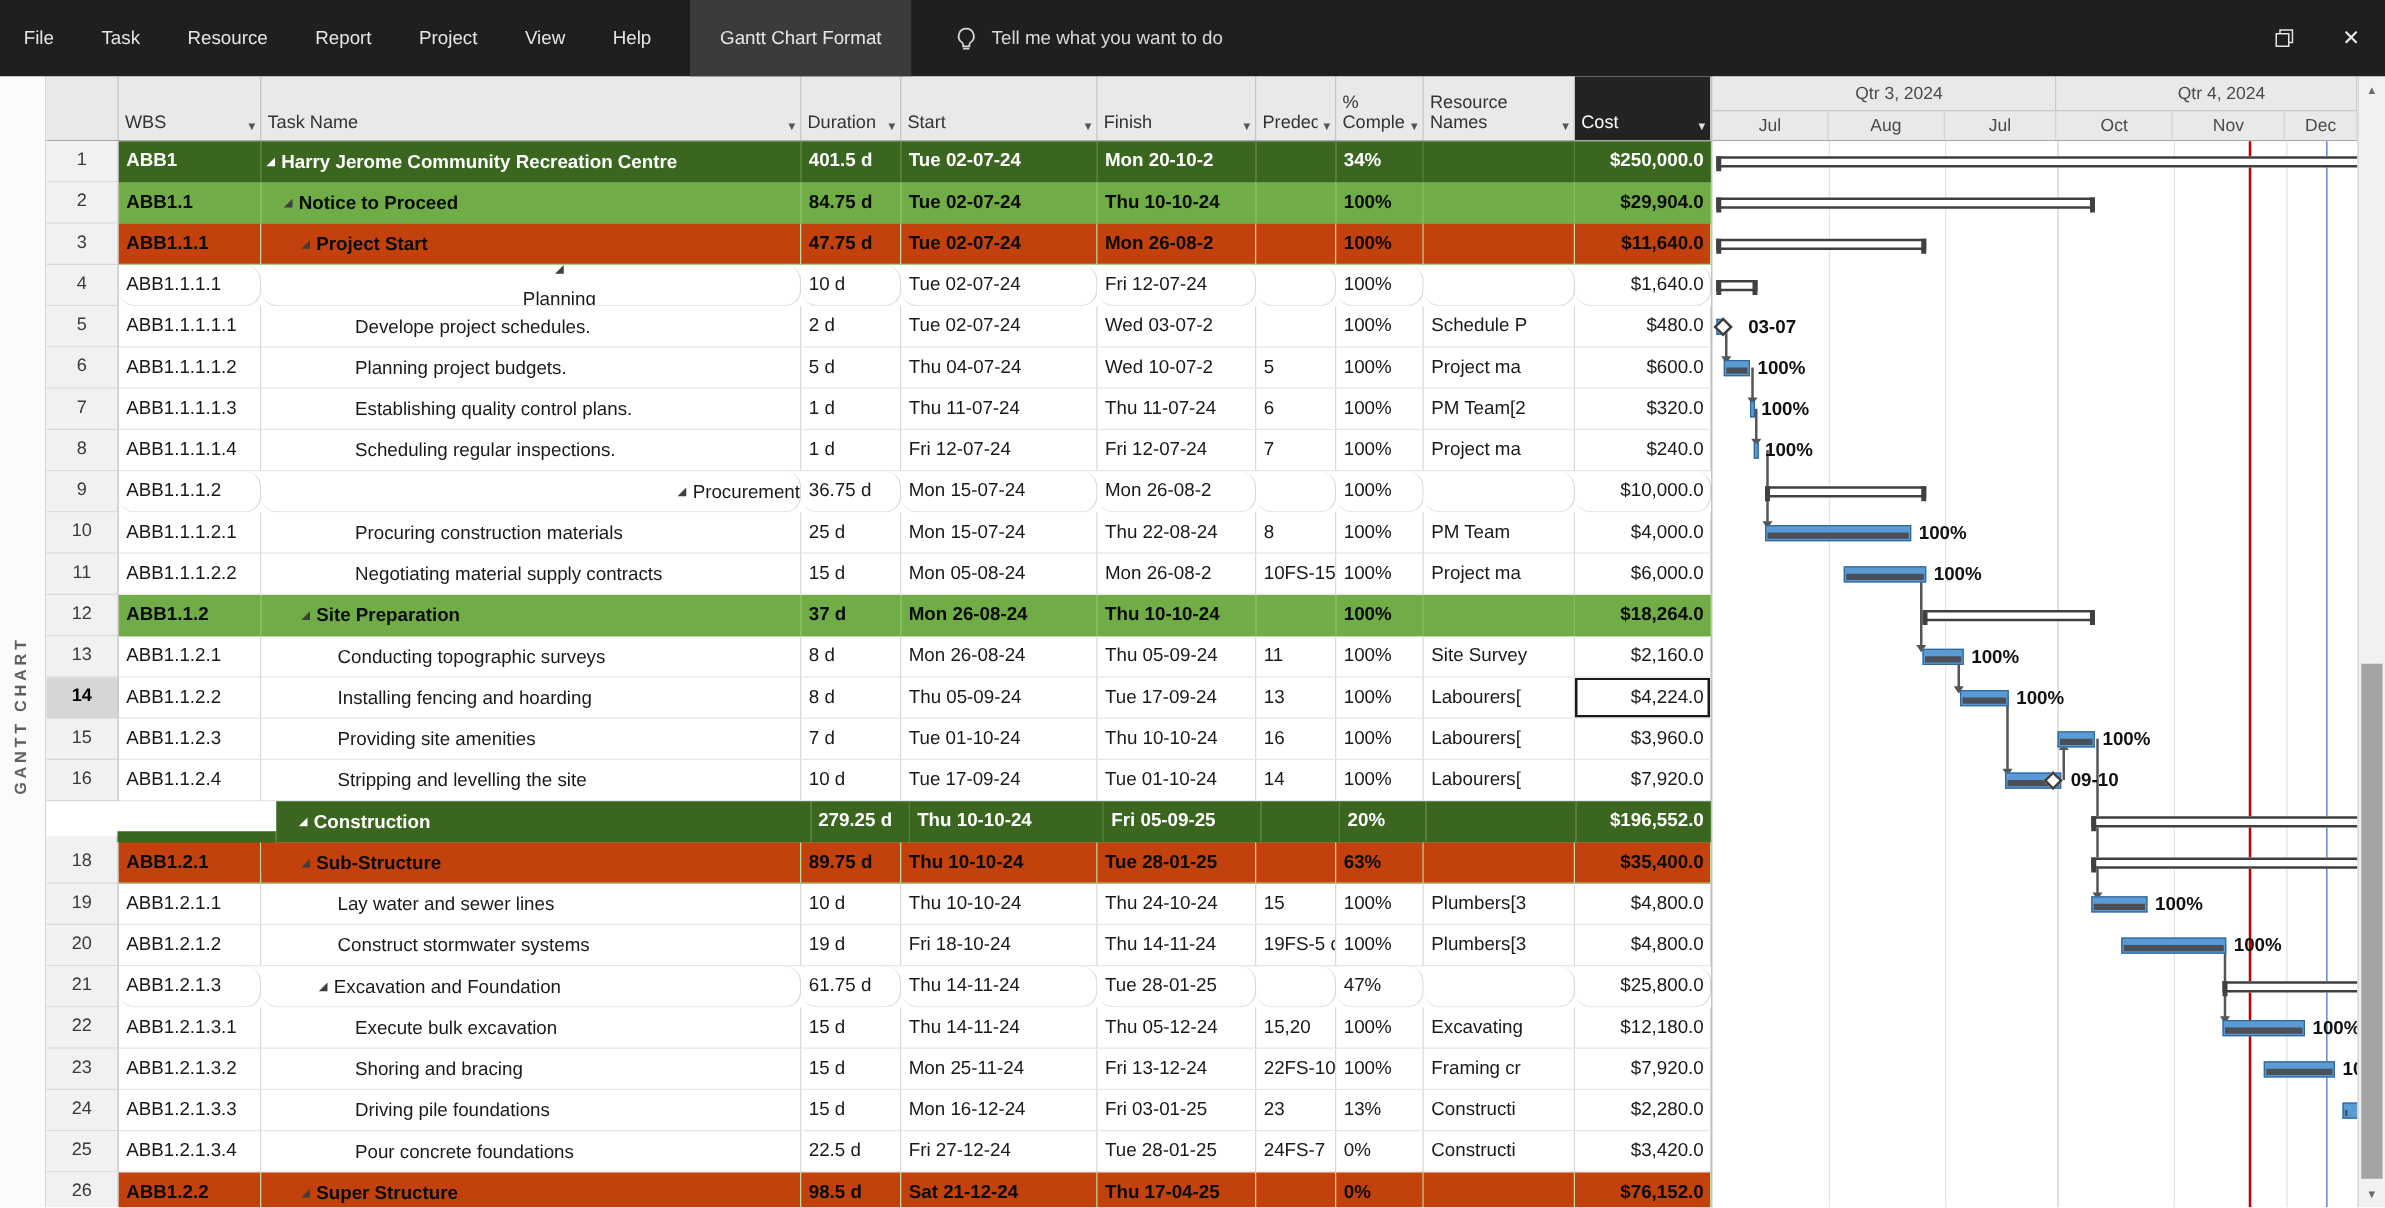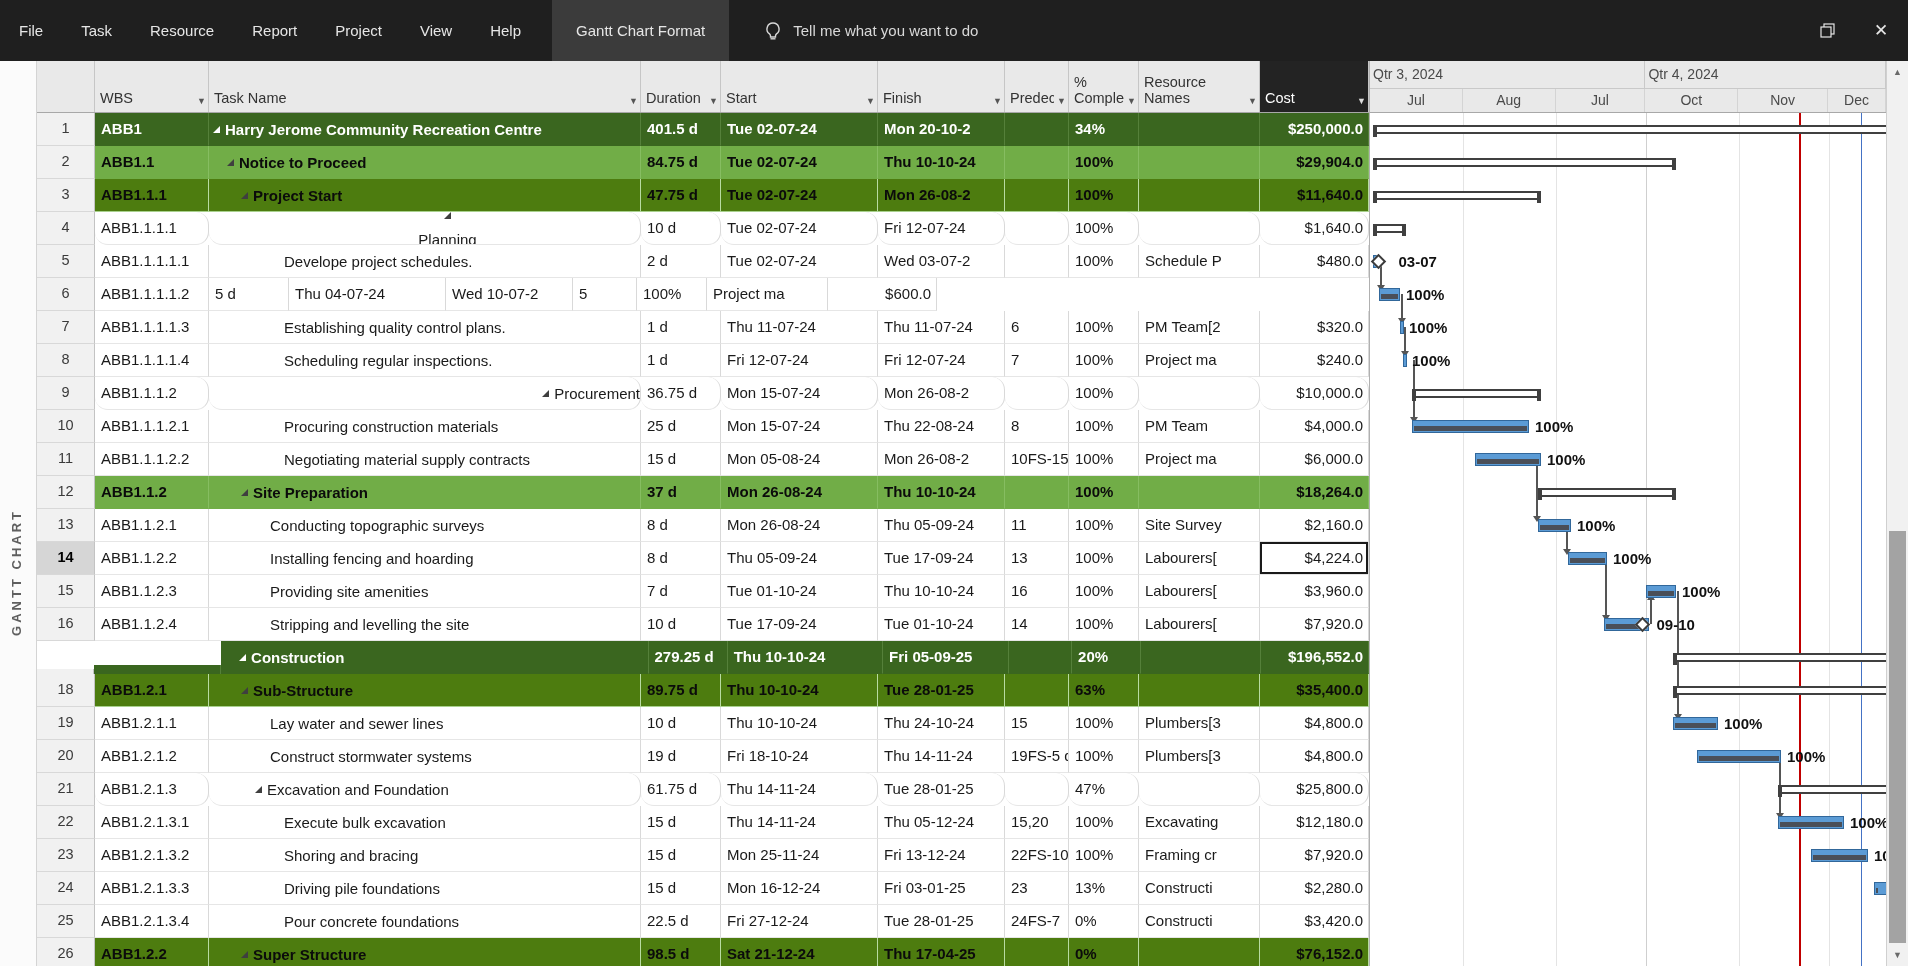--- a/index.html
+++ b/index.html
@@ -42,33 +42,33 @@
            border-right:1px solid #c3c3c3; border-bottom:1px solid #d8d8d8; font-size:14.5px; }
   .c-num.cur { background:#d6d6d6; color:#000; font-weight:bold; }
   .c-cost { text-align:right; padding:0 5px 0 0; }
   .c-name { display:flex; align-items:center; gap:5px; }
   .tri { width:0; height:0; border-bottom:7px solid #3f3f3f; border-left:7px solid transparent; flex:none; }
   .style-dark   .cell:not(.c-num){ background:#3a661f; color:#fff; font-weight:700;
                                    border-right-color:#55803a; border-bottom-color:#3a661f; }
   .style-dark   .tri { border-bottom-color:#fff; }
   .style-medium .cell:not(.c-num){ background:#71ad47; color:#0b0b0b; font-weight:700;
                                    border-right-color:#86bd61; border-bottom-color:#71ad47; }
-  .style-light  .cell:not(.c-num){ background:#4d7c0f; color:#0b0b0b; font-weight:700;
+  .style-light  .cell:not(.c-num){ background:#c2410c; color:#0b0b0b; font-weight:700;
                                    border-right-color:#b8dba1; border-bottom-color:#a9d18e; }
   .style-summary .cell:not(.c-num){ font-weight:400;border-radius:13px; }
   .selcell { box-shadow: inset 0 0 0 2px #1a1a1a; }
 
   
   #chart { position:absolute; left:1369px; top:61px; width:517px; bottom:0; overflow:hidden;
            border-left:1px solid #b0b0b0; background:#fff; }
   #theader { position:absolute; top:0; left:0; right:0; height:52px; background:#e9e9e9;
              border-bottom:1px solid #a8a8a8; }
   .qrow { display:flex; height:28px; border-bottom:1px solid #c9c9c9; }
-  .qcell { border-right:1px solid #c9c9c9; font-size:14px; color:#4a4a4a; padding-left:3px;
-           line-height:27px; white-space:nowrap; overflow:hidden; }
+  .qcell { border-right:1px solid #c9c9c9; font-size:14px; color:#4a4a4a; padding-left:24px;
+           line-height:27px; white-space:nowrap; overflow:hidden;text-align:center; }
   .mrow { display:flex; height:23px; }
   .mcell { border-right:1px solid #d4d4d4; text-align:center; font-size:14px; color:#4a4a4a;
            line-height:23px; overflow:hidden; }
   #cbody { position:absolute; top:52px; left:0; right:0; bottom:0; background:#fff; }
   .vgrid { position:absolute; top:0; bottom:0; width:1px; background:#e4e4e4; z-index:1; }
   .vgrid.q { background:#cfcfcf; }
   .statline { position:absolute; top:0; bottom:0; z-index:2; }
   .bar-task { position:absolute; height:13px; background:#5b9bd5; border:1px solid #31679a; z-index:4; }
   .bar-task .prog { position:absolute; left:1px; bottom:1px; height:5px; background:#4a4f58;
                     max-width:calc(100% - 2px); }
@@ -244,20 +244,23 @@
           <div class="cell c-start" style="width: 157px;">Tue 02-07-24</div>
           <div class="cell c-finish" style="width: 127px;">Wed 03-07-2</div>
           <div class="cell c-pred" style="width: 64px;"></div>
           <div class="cell c-pct" style="width: 70px;">100%</div>
           <div class="cell c-res" style="width: 121px;">Schedule P</div>
           <div class="cell c-cost" style="width: 109px;">$480.0</div>
         </div>
         <div class="grow style-task">
           <div class="cell c-num" style="width: 58px;">6</div>
           <div class="cell c-wbs" style="width: 114px;">ABB1.1.1.1.2</div>
+          <div class="cell c-name" style="width: 432px; padding-left: 75px;">
+            <span>Planning project budgets.</span>
+          </div>
           <div class="cell c-dur" style="width: 80px;">5 d</div>
           <div class="cell c-start" style="width: 157px;">Thu 04-07-24</div>
           <div class="cell c-finish" style="width: 127px;">Wed 10-07-2</div>
           <div class="cell c-pred" style="width: 64px;">5</div>
           <div class="cell c-pct" style="width: 70px;">100%</div>
           <div class="cell c-res" style="width: 121px;">Project ma</div>
           <div class="cell c-cost" style="width: 109px;">$600.0</div>
         </div>
         <div class="grow style-task">
           <div class="cell c-num" style="width: 58px;">7</div>

